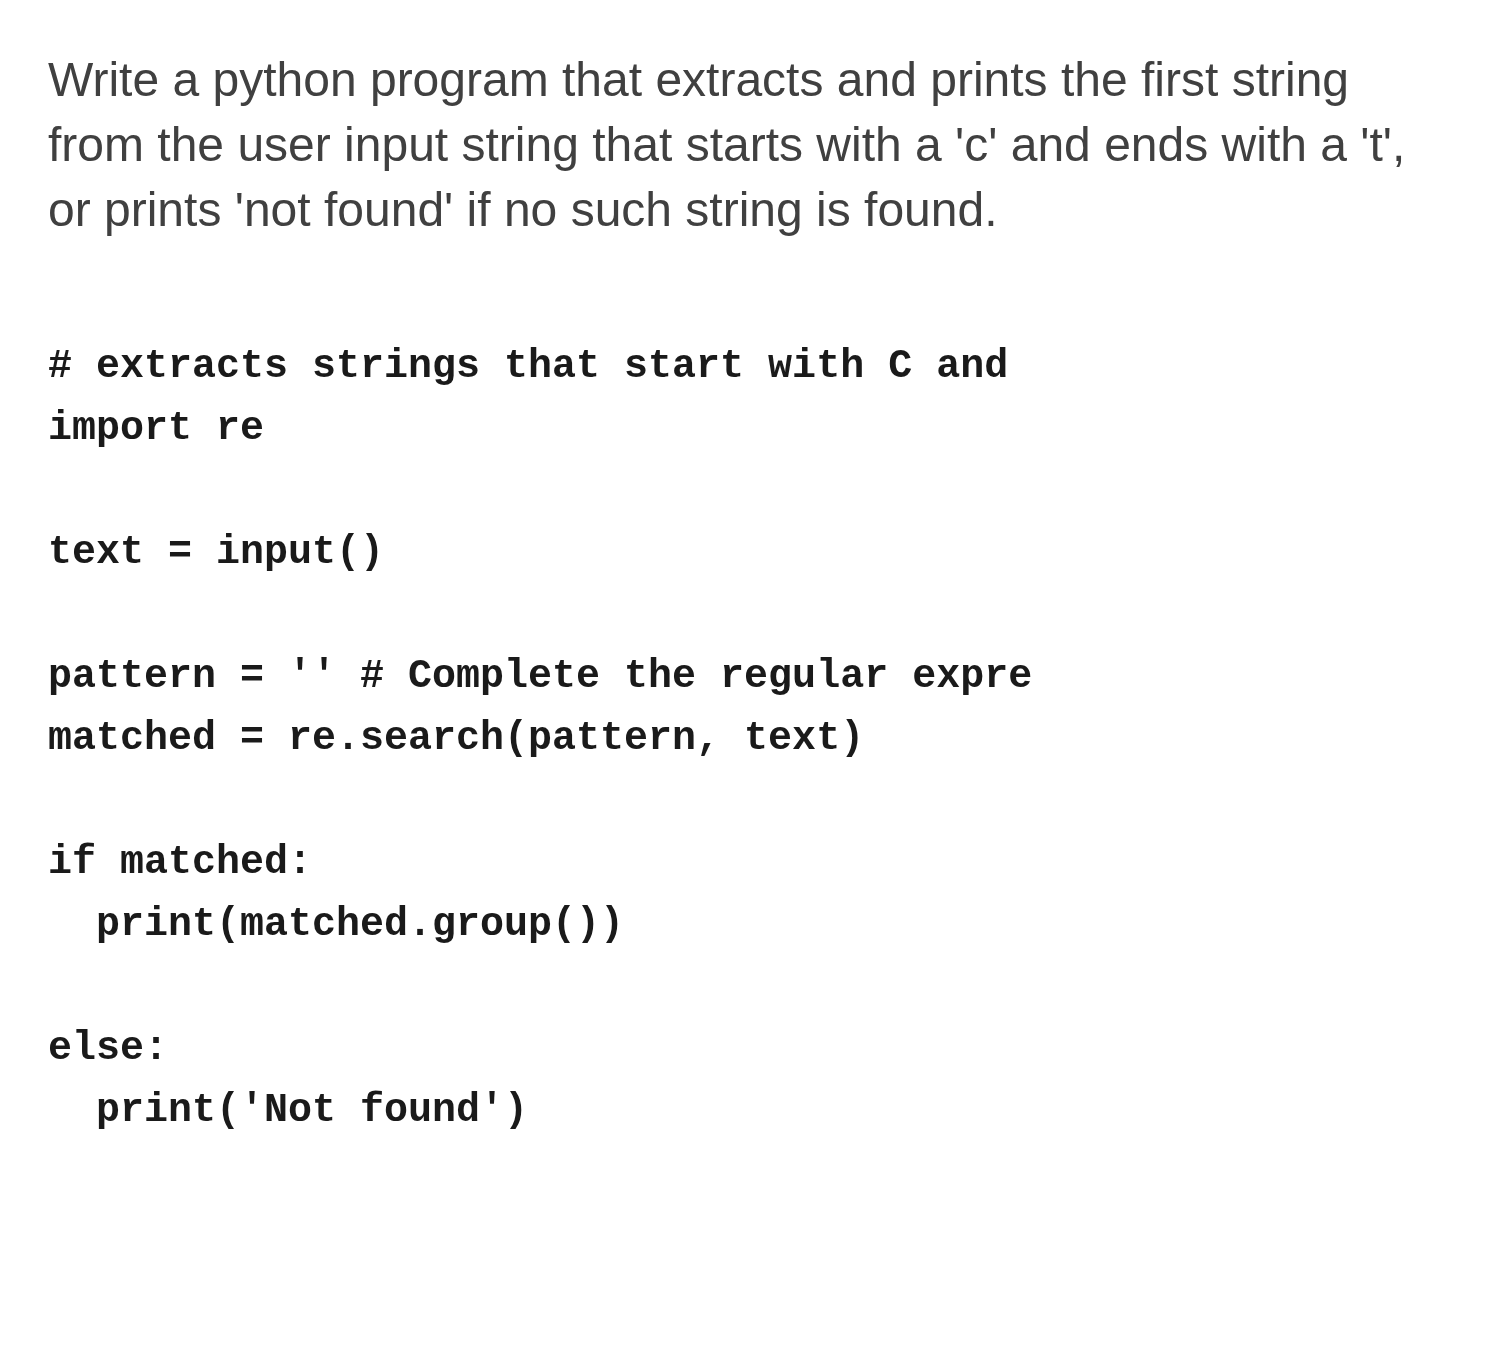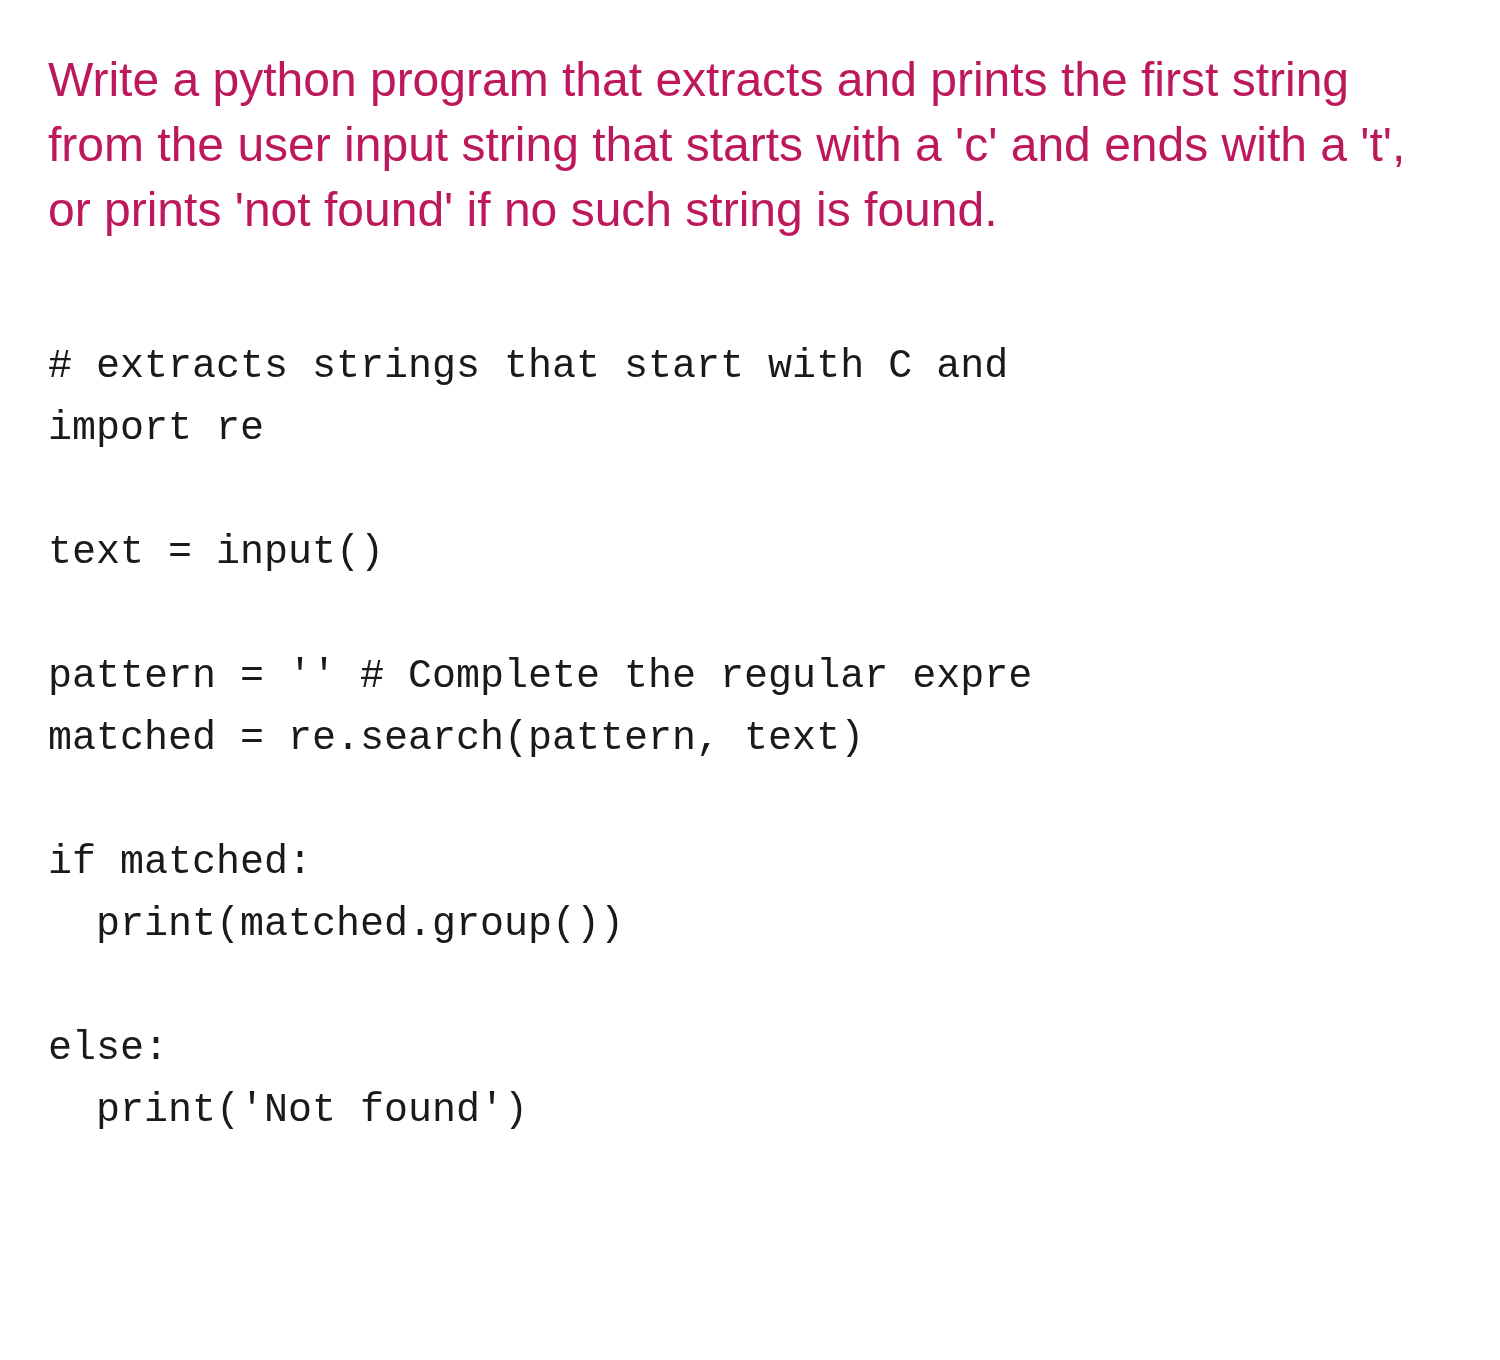--- a/index.html
+++ b/index.html
@@ -1,32 +1,33 @@
 <!DOCTYPE html>
 <html><head>
   <meta charset="utf-8">
   <style>
     * {
       margin: 0;
       padding: 0;
       box-sizing: border-box;
+      font-weight: bold;
     }
 
     body {
       background-color: #ffffff;
       font-family: -apple-system, BlinkMacSystemFont, 'Segoe UI', sans-serif;
       padding: 48px 48px 48px 48px;
       width: 1500px;
       min-height: 1360px;
     }
 
     .description {
       font-size: 48px;
       line-height: 1.35;
-      color: #be185d;
+      color: #404040;
       margin-bottom: 32px;
       font-weight: 400;
     }
 
     .code-block {
       font-family: 'Courier New', Courier, monospace;
       font-size: 40px;
       line-height: 1.55;
       color: #1a1a1a;
       white-space: pre;

